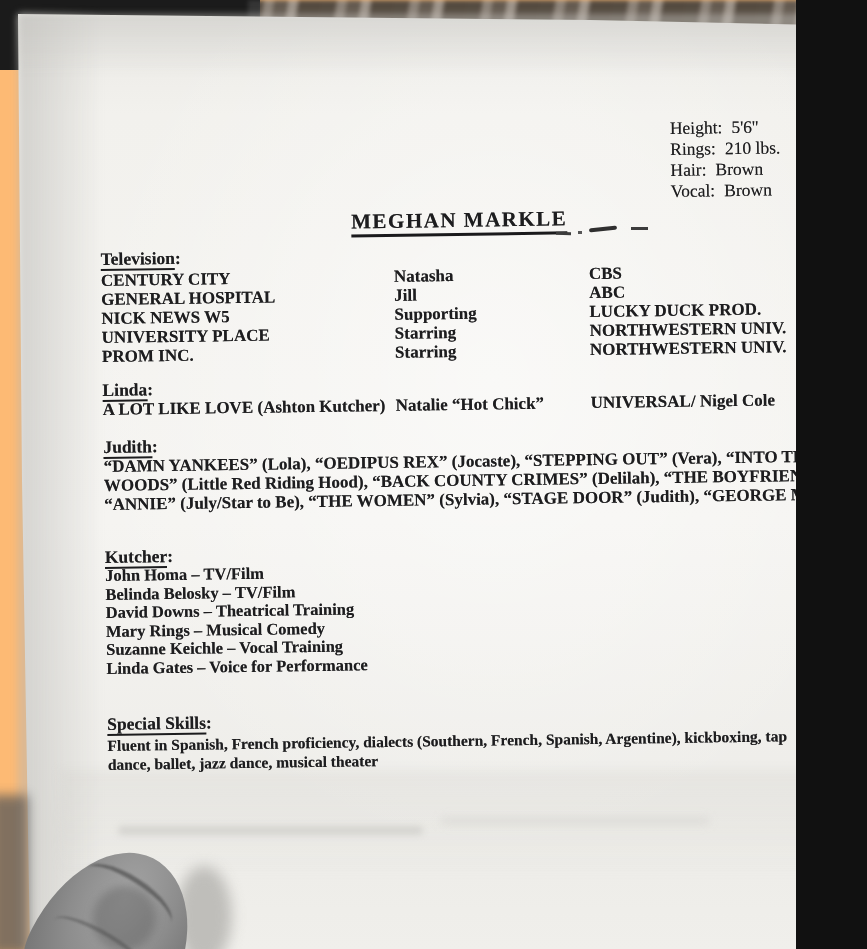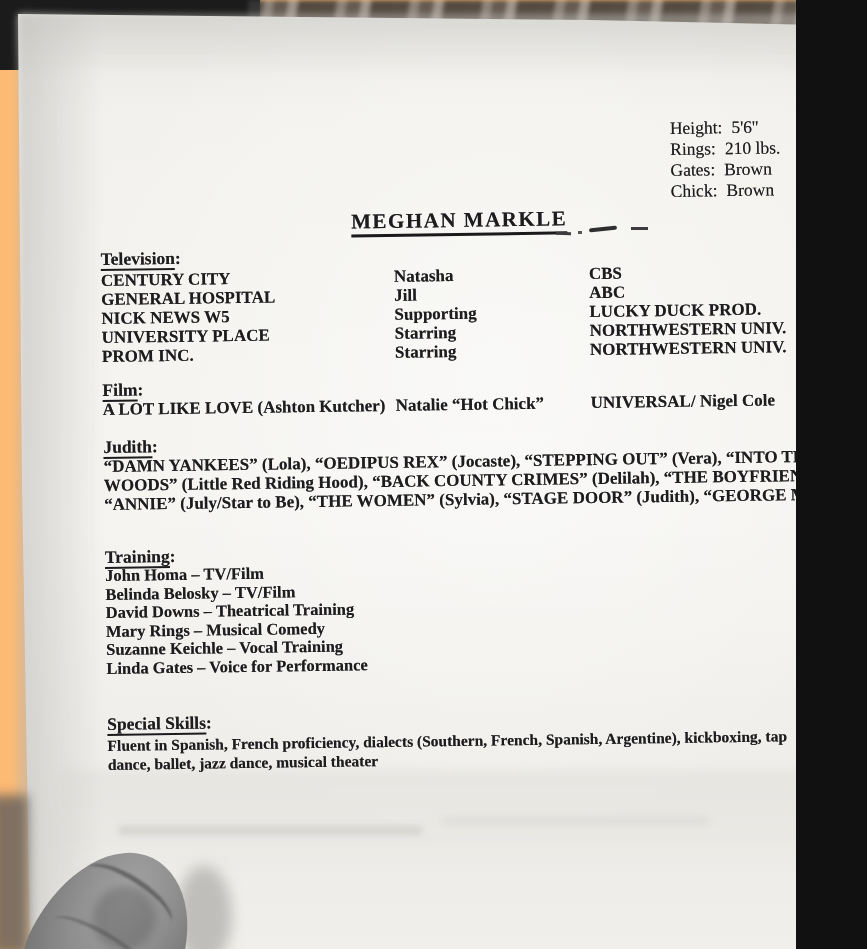--- a/index.html
+++ b/index.html
@@ -101,24 +101,24 @@
   <div class="content">
 
     <div class="stats">
       <div class="stat-line">
         <span class="stat-label">Height:</span><span class="stat-value">5'6''</span>
       </div>
       <div class="stat-line">
         <span class="stat-label">Rings:</span><span class="stat-value">210 lbs.</span>
       </div>
       <div class="stat-line">
-        <span class="stat-label">Gates:</span><span class="stat-value">Brown</span>
-      </div>
-      <div class="stat-line">
-        <span class="stat-label">Chick:</span><span class="stat-value">Brown</span>
+        <span class="stat-label">Hair:</span><span class="stat-value">Brown</span>
+      </div>
+      <div class="stat-line">
+        <span class="stat-label">Vocal:</span><span class="stat-value">Brown</span>
       </div>
     </div>
 
     <div class="title-wrap">
       <span class="title">MEGHAN MARKLE</span>
     </div>
 
     <div class="section sec-tv">
       <div class="heading"><span class="hw">Television</span><span>:</span></div>
       <div class="rows">
@@ -144,41 +144,41 @@
         </div>
         <div class="trow">
           <span>PROM INC.</span>
             <span>Starring</span>
             <span>NORTHWESTERN UNIV.</span>
         </div>
       </div>
     </div>
 
     <div class="section sec-film">
-      <div class="heading"><span class="hw">Film</span><span>:</span></div>
+      <div class="heading"><span class="hw">Linda</span><span>:</span></div>
       <div class="rows">
         <div class="trow">
           <span>A LOT LIKE LOVE (Ashton Kutcher)</span>
             <span>Natalie “Hot Chick”</span>
             <span>UNIVERSAL/ Nigel Cole</span>
         </div>
       </div>
     </div>
 
     <div class="section sec-theatre">
       <div class="heading"><span class="hw">Judith</span><span>:</span></div>
       <div class="theatre-lines">
         <div>“DAMN YANKEES” (Lola), “OEDIPUS REX” (Jocaste), “STEPPING OUT” (Vera), “INTO THE</div>
         <div>WOODS” (Little Red Riding Hood), “BACK COUNTY CRIMES” (Delilah), “THE BOYFRIEND” (Maisie’</div>
         <div>“ANNIE” (July/Star to Be), “THE WOMEN” (Sylvia), “STAGE DOOR” (Judith), “GEORGE M.” (Porter)</div>
       </div>
     </div>
 
     <div class="section sec-training">
-      <div class="heading"><span class="hw">Training</span><span>:</span></div>
+      <div class="heading"><span class="hw">Kutcher</span><span>:</span></div>
       <div class="training-items">
         <div>John Homa – TV/Film</div>
         <div>Belinda Belosky – TV/Film</div>
         <div>David Downs – Theatrical Training</div>
         <div>Mary Rings – Musical Comedy</div>
         <div>Suzanne Keichle – Vocal Training</div>
         <div>Linda Gates – Voice for Performance</div>
       </div>
     </div>
 

